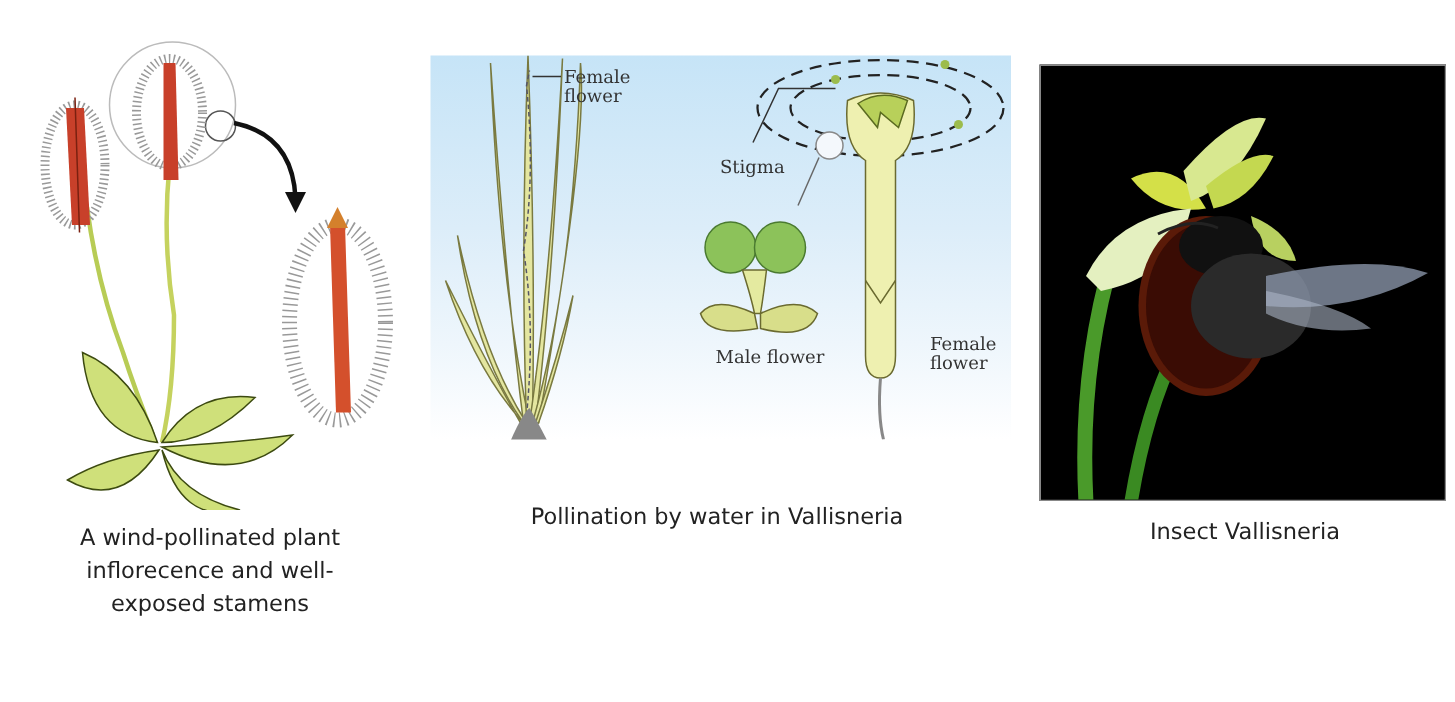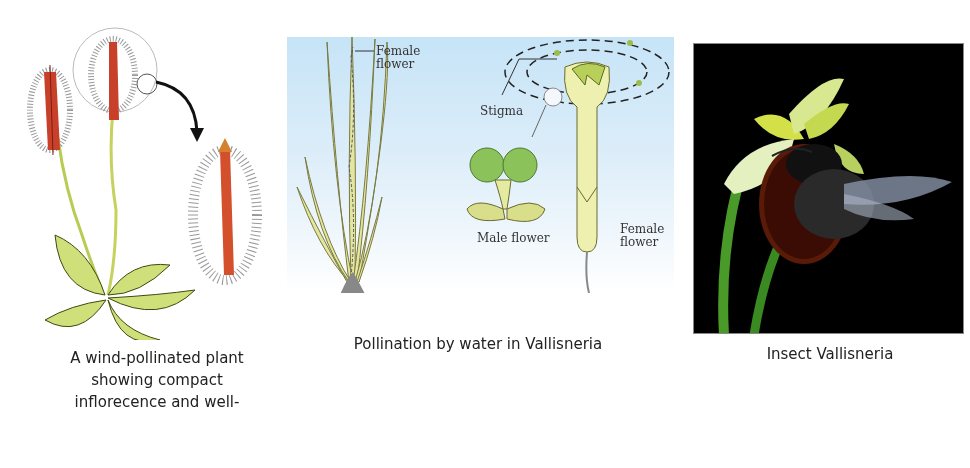--- a/index.html
+++ b/index.html
@@ -4,21 +4,21 @@
 <style>
   html, body { margin:0; padding:0; background:#ffffff; }
   body { width:970px; height:468px; position:relative; overflow:hidden; font-family:"DejaVu Sans", sans-serif; }
   .panel { position:absolute; }
   .caption { position:absolute; text-align:center; color:#222; font-family:"DejaVu Sans", sans-serif; font-size:15px; line-height:22px; }
   svg text.lbl { font-family:"DejaVu Serif", serif; font-size:12px; fill:#333; }
   #wind-panel { left:20px; top:20px; width:250px; height:320px; }
   #water-panel { left:287px; top:37px; width:387px; height:256px;
      background:linear-gradient(180deg,#c6e4f7 0%,#dcedf9 45%,#eef6fc 75%,#ffffff 100%); }
   #insect-panel { left:693px; top:43px; width:271px; height:291px; background:#000; border:1px solid #888; box-sizing:border-box; overflow:hidden; }
-  #wind-caption { left:27px; top:347px; width:260px; }
+  #wind-caption { left:10px; top:347px; width:260px; }
   #water-caption { left:288px; top:333px; width:380px; }
   #insect-caption { left:700px; top:343px; width:260px; }
 </style>
 </head>
 <body>
 
 <div class="panel" id="wind-panel">
   <svg width="250" height="320" viewBox="0 0 250 320">
 
     <circle cx="95" cy="50" r="42" fill="none" stroke="#bbb" stroke-width="1"></circle>
@@ -51,22 +51,22 @@
       <path d="M85 275 Q40 270 35 215 Q70 230 85 275 Z"></path>
       <path d="M88 275 Q110 240 150 245 Q120 275 88 275 Z"></path>
       <path d="M88 278 Q140 275 175 270 Q140 305 88 278 Z"></path>
       <path d="M86 280 Q60 320 25 300 Q50 285 86 280 Z"></path>
       <path d="M88 280 Q100 310 140 320 Q100 330 88 280 Z"></path>
     </g>
   </svg>
 </div>
 <div class="caption" id="wind-caption">
   <div>A wind-pollinated plant</div>
-  <div>showing compact</div>
   <div>inflorecence and well-</div>
+  <div>exposed stamens</div>
 </div>
 
 <div class="panel" id="water-panel">
   <svg width="387" height="256" viewBox="0 0 387 256">
 
     <g fill="#e4e6a0" stroke="#7a7a40" stroke-width="1">
       <path d="M62 245 Q50 150 40 5 Q46 150 66 245 Z"></path>
       <path d="M64 245 Q60 130 65 0 Q70 130 68 245 Z"></path>
       <path d="M66 245 Q80 150 88 2 Q82 150 70 245 Z"></path>
       <path d="M68 245 Q95 150 100 5 Q105 60 72 245 Z"></path>

